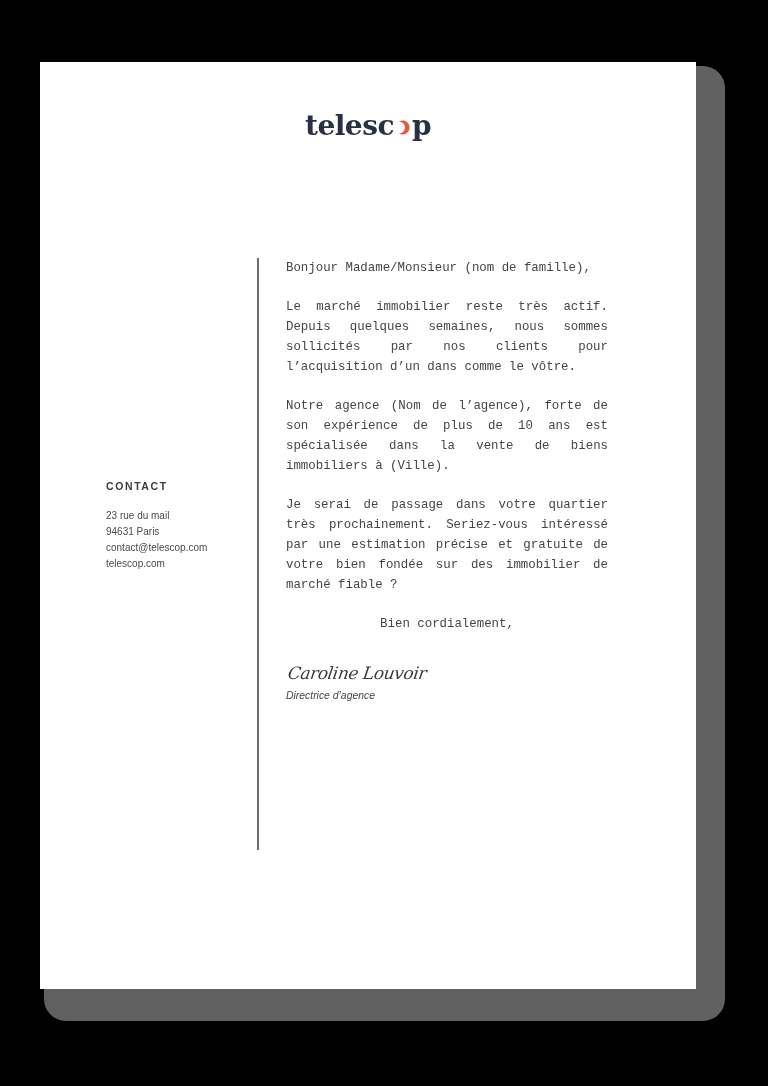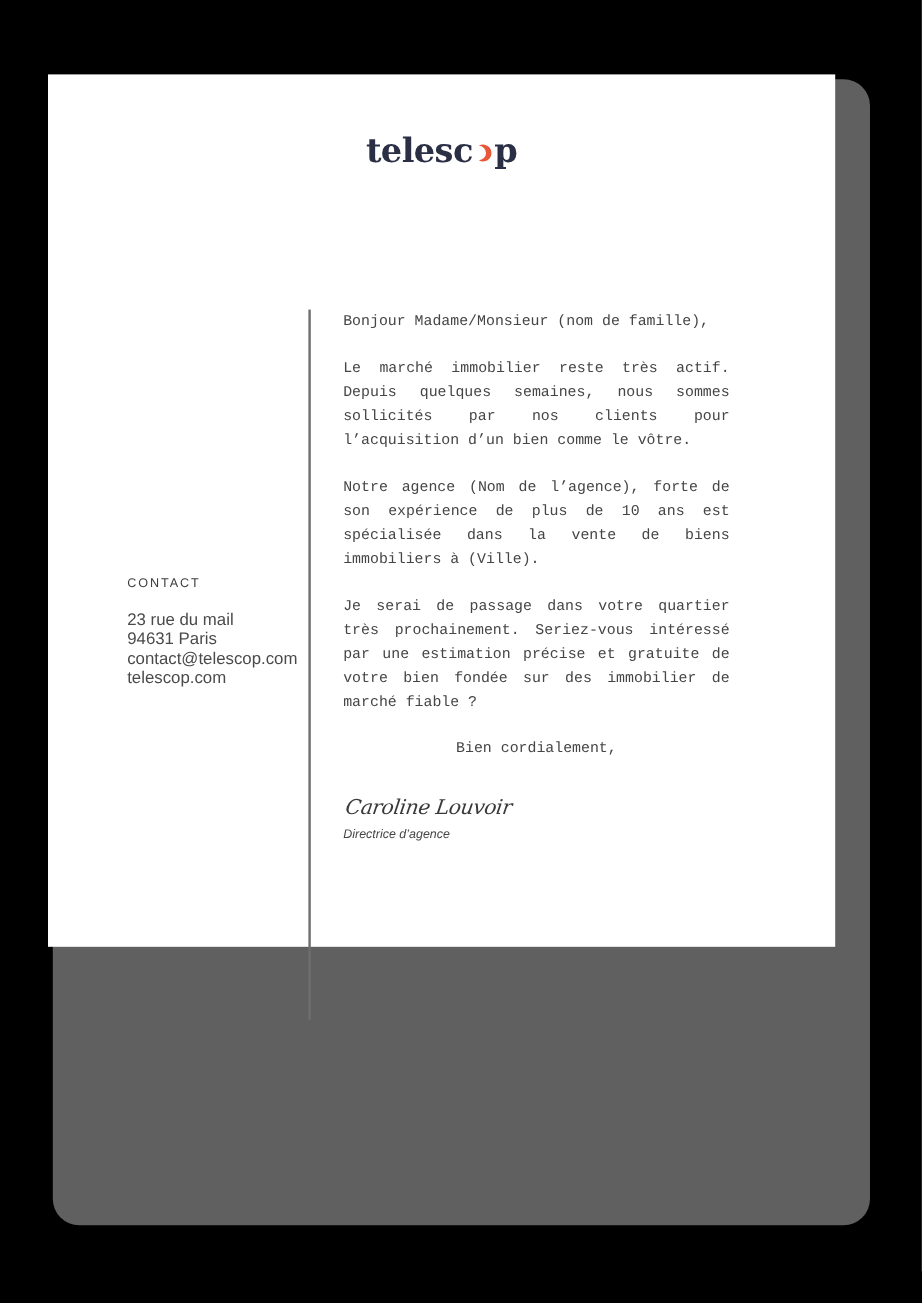--- a/index.html
+++ b/index.html
@@ -21,21 +21,21 @@
       width: 681px;
       height: 955px;
       background: #606060;
       border-radius: 22px;
     }
     .page {
       position: absolute;
       left: 40px;
       top: 62px;
       width: 656px;
-      height: 727px;
+      height: 927px;
       background: #ffffff;
     }
     .logo {
       position: absolute;
       left: 0;
       right: 0;
       top: 46px;
       text-align: center;
       font-family: "DejaVu Serif", "Liberation Serif", serif;
       font-weight: bold;
@@ -63,26 +63,26 @@
     }
     .contact {
       position: absolute;
       left: 66px;
       top: 418px;
       color: #4a4a4a;
     }
     .contact-title {
       font-size: 10.5px;
       letter-spacing: 1.6px;
-      font-weight: normal;
+      font-weight: bold;
       color: #3c3c3c;
       margin-bottom: 16px;
     }
     .contact-line {
-      font-size: 14px;
+      font-size: 10px;
       line-height: 16px;
       color: #4a4a4a;
     }
     .letter {
       position: absolute;
       left: 246px;
       top: 196px;
       width: 322px;
       color: #454545;
       font-size: 12.4px;
@@ -132,21 +132,21 @@
   <div class="contact">
     <div class="contact-title">CONTACT</div>
     <div class="contact-line">23 rue du mail</div>
     <div class="contact-line">94631 Paris</div>
     <div class="contact-line">contact@telescop.com</div>
     <div class="contact-line">telescop.com</div>
   </div>
 
   <div class="letter">
     <p class="greeting">Bonjour Madame/Monsieur (nom de famille),</p>
-    <p>Le marché immobilier reste très actif. Depuis quelques semaines, nous sommes sollicités par nos clients pour l’acquisition d’un bien comme le vôtre.</p>
+    <p>Le marché immobilier reste très actif. Depuis quelques semaines, nous sommes sollicités par nos clients pour l’acquisition d’un dans comme le vôtre.</p>
     <p>Notre agence (Nom de l’agence), forte de son expérience de plus de 10 ans est spécialisée dans la vente de biens immobiliers à (Ville).</p>
     <p>Je serai de passage dans votre quartier très prochainement. Seriez-vous intéressé par une estimation précise et gratuite de votre bien fondée sur des immobilier de marché fiable ?</p>
     <p class="closing">Bien cordialement,</p>
     <div class="signature">Caroline Louvoir</div>
     <div class="signature-role">Directrice d’agence</div>
   </div>
 
 </div>
 
 </body></html>

